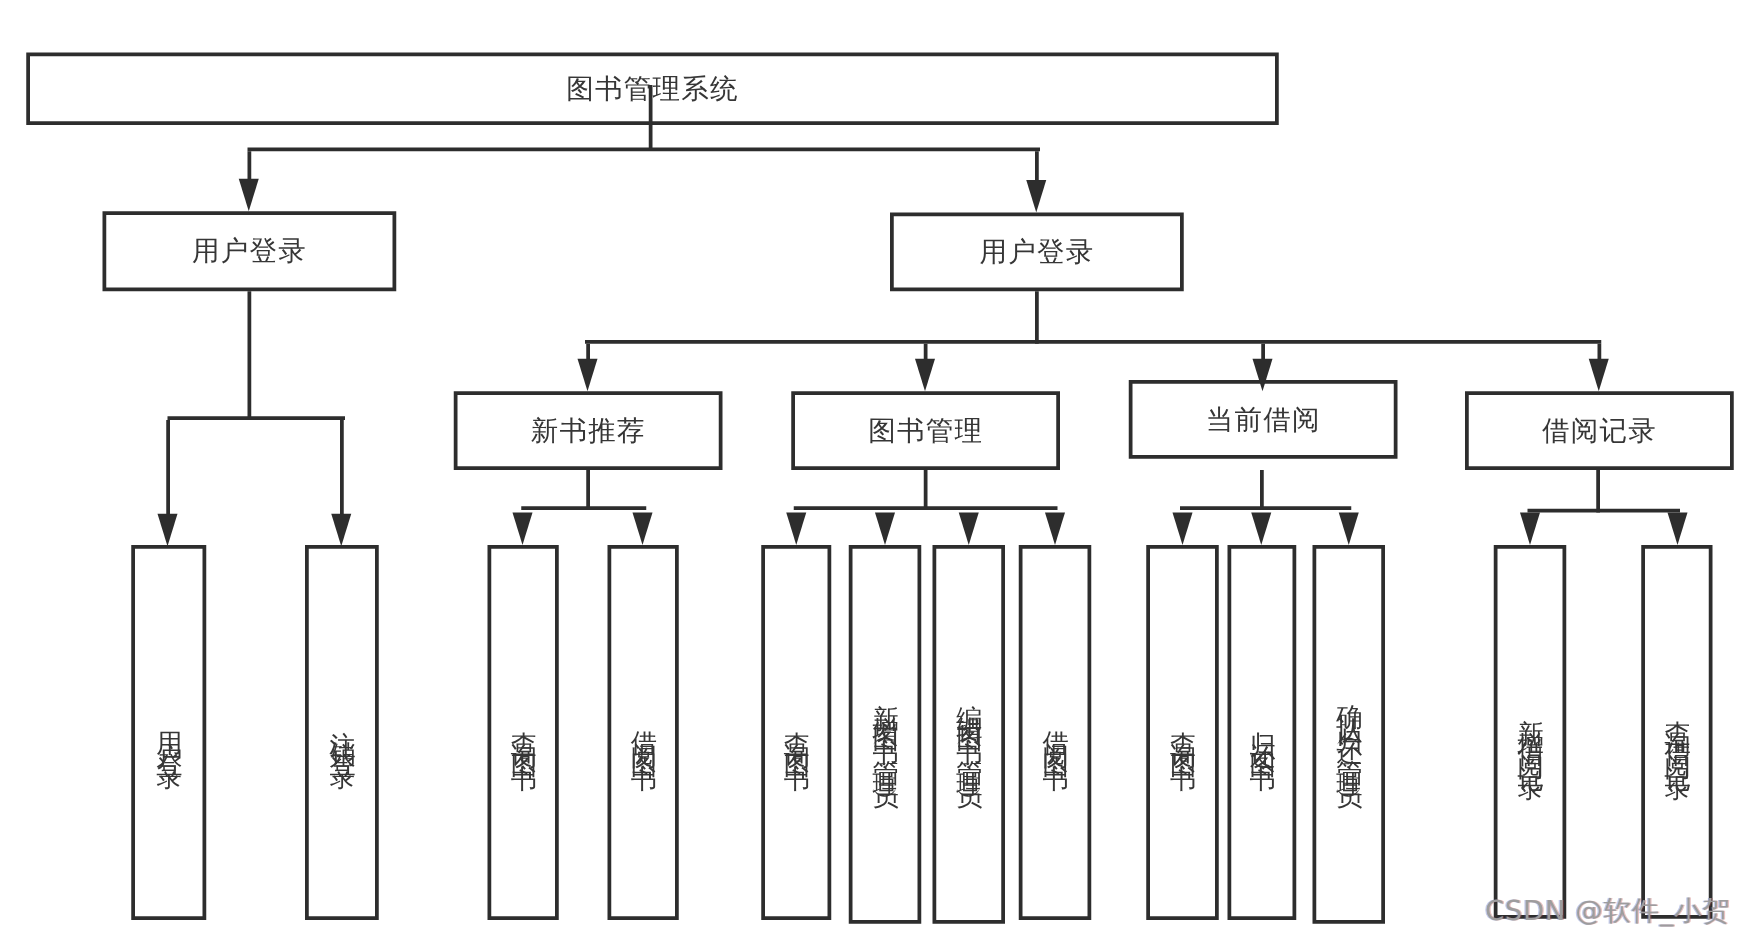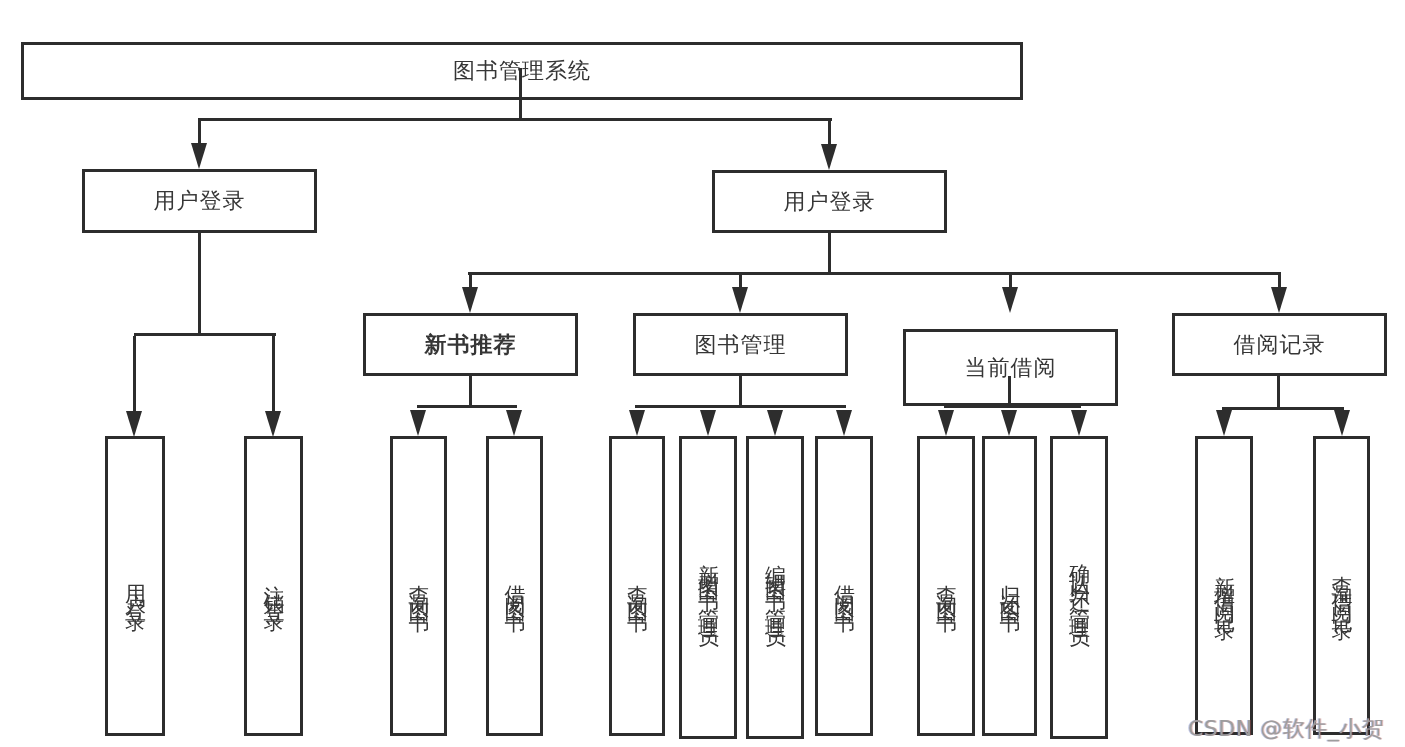--- a/index.html
+++ b/index.html
@@ -32,23 +32,23 @@
   }
 </style>
 </head>
 <body>
 
 <div class="node" style="left:21px;top:13px;width:1002px;height:58px;margin-top:29px;">图书管理系统</div>
 
 <div class="node" style="left:82px;top:169px;width:235px;height:64px;">用户登录</div>
 <div class="node" style="left:712px;top:170px;width:235px;height:63px;">用户登录</div>
 
-<div class="node" style="left:363px;top:313px;width:215px;height:63px;font-weight:bold;">新书推荐</div>
+<div class="node" style="left:363px;top:313px;width:215px;height:63px;">新书推荐</div>
 <div class="node" style="left:633px;top:313px;width:215px;height:63px;">图书管理</div>
-<div class="node" style="left:903px;top:329px;width:215px;height:77px;">当前借阅</div>
+<div class="node" style="left:903px;top:304px;width:215px;height:63px;">当前借阅</div>
 <div class="node" style="left:1172px;top:313px;width:215px;height:63px;">借阅记录</div>
 
 <div class="node vnode" style="left:105px;top:436px;width:60px;height:300px;">用户登录</div>
 <div class="node vnode" style="left:244px;top:436px;width:59px;height:300px;">注销登录</div>
 
 <div class="node vnode" style="left:390px;top:436px;width:57px;height:300px;">查询图书</div>
 <div class="node vnode" style="left:486px;top:436px;width:57px;height:300px;">借阅图书</div>
 
 <div class="node vnode" style="left:609px;top:436px;width:56px;height:300px;">查询图书</div>
 <div class="node vnode" style="left:679px;top:436px;width:58px;height:303px;">新增图书（管理员）</div>

